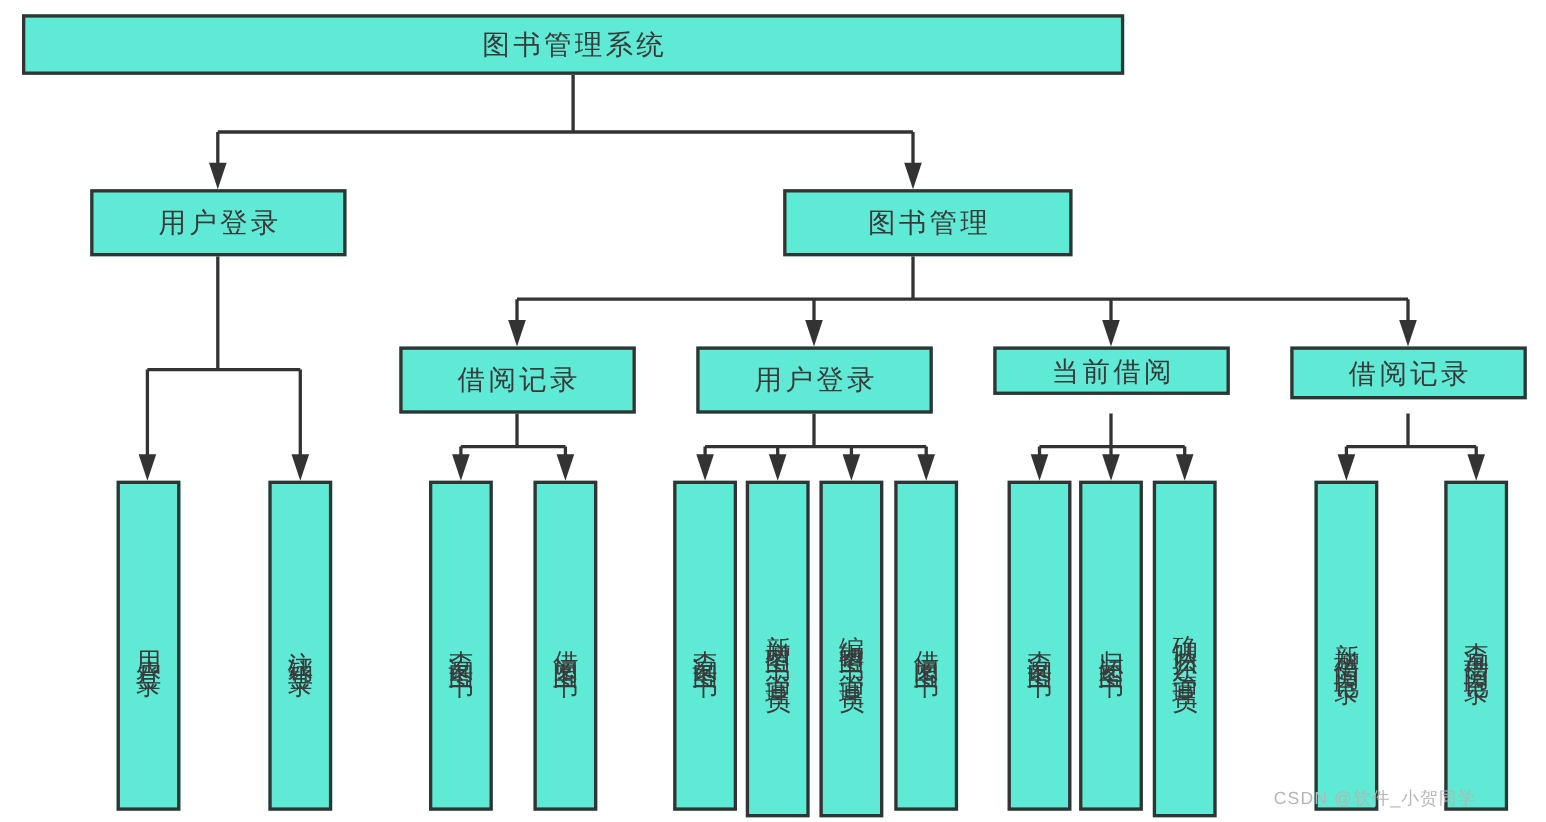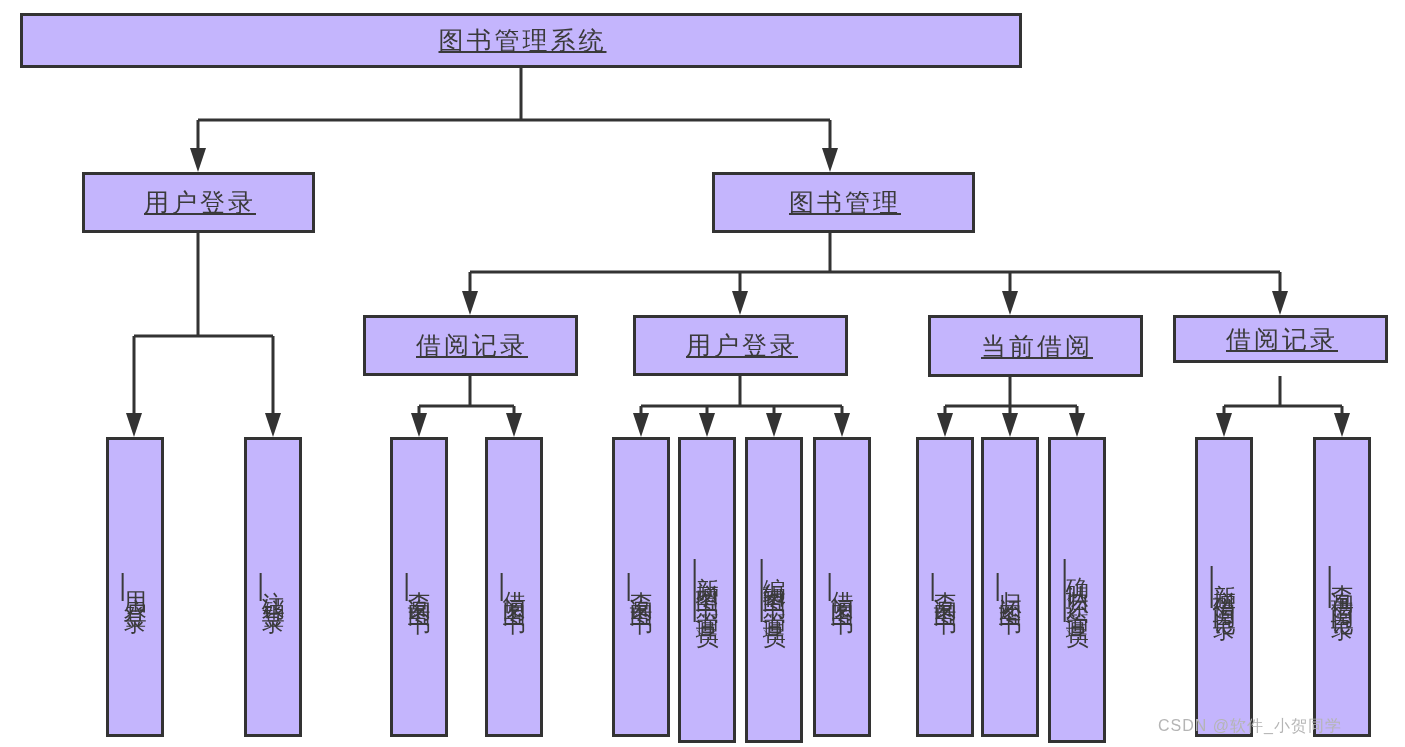--- a/index.html
+++ b/index.html
@@ -23,47 +23,46 @@
   svg.connectors {
     position: absolute;
     left: 0; top: 0;
     width: 1405px; height: 747px;
   }
   .connector { stroke: var(--line); stroke-width: 3; fill: none; }
   .arrowhead { fill: var(--line); stroke: none; }
 
   .node {
     position: absolute;
-    background: #c4b5fd;
+    background: #5eead4;
     border: 3px solid var(--line);
     display: flex;
     align-items: center;
     justify-content: center;
     color: var(--text);
-    text-decoration: underline;
   }
   .node.h { font-size: 25px; letter-spacing: 3px; }
   .node.h .lbl { white-space: nowrap; text-indent: 3px; }
   .node.v { font-size: 23px; }
   .node.v .lbl {
     writing-mode: vertical-rl;
     text-orientation: mixed;
     letter-spacing: 7px;
     line-height: 1.1;
   }
 
   
   #root            { left: 20px;   top: 13px;  width: 1002px; height: 55px; }
   
   #n-user-login    { left: 82px;   top: 172px; width: 233px;  height: 61px; }
   #n-book-mgmt     { left: 712px;  top: 172px; width: 263px;  height: 61px; justify-content: center; }
   
   #n-new-books     { left: 363px;  top: 315px; width: 215px;  height: 61px; }
   #n-book-borrow   { left: 633px;  top: 315px; width: 215px;  height: 61px; }
-  #n-current-borrow{ left: 928px;  top: 315px; width: 215px;  height: 62px; }
+  #n-current-borrow{ left: 903px;  top: 315px; width: 215px;  height: 44px; }
   #n-borrow-record { left: 1173px; top: 315px; width: 215px;  height: 48px; }
   
   .leaf            { top: 437px; width: 58px; height: 300px; }
   .leaf.tall       { height: 306px; }
   #l-user-login    { left: 106px; }
   #l-logout        { left: 244px; }
   #l-nb-query      { left: 390px; }
   #l-nb-borrow     { left: 485px; }
   #l-bb-query      { left: 612px; }
   #l-bb-add        { left: 678px; }

